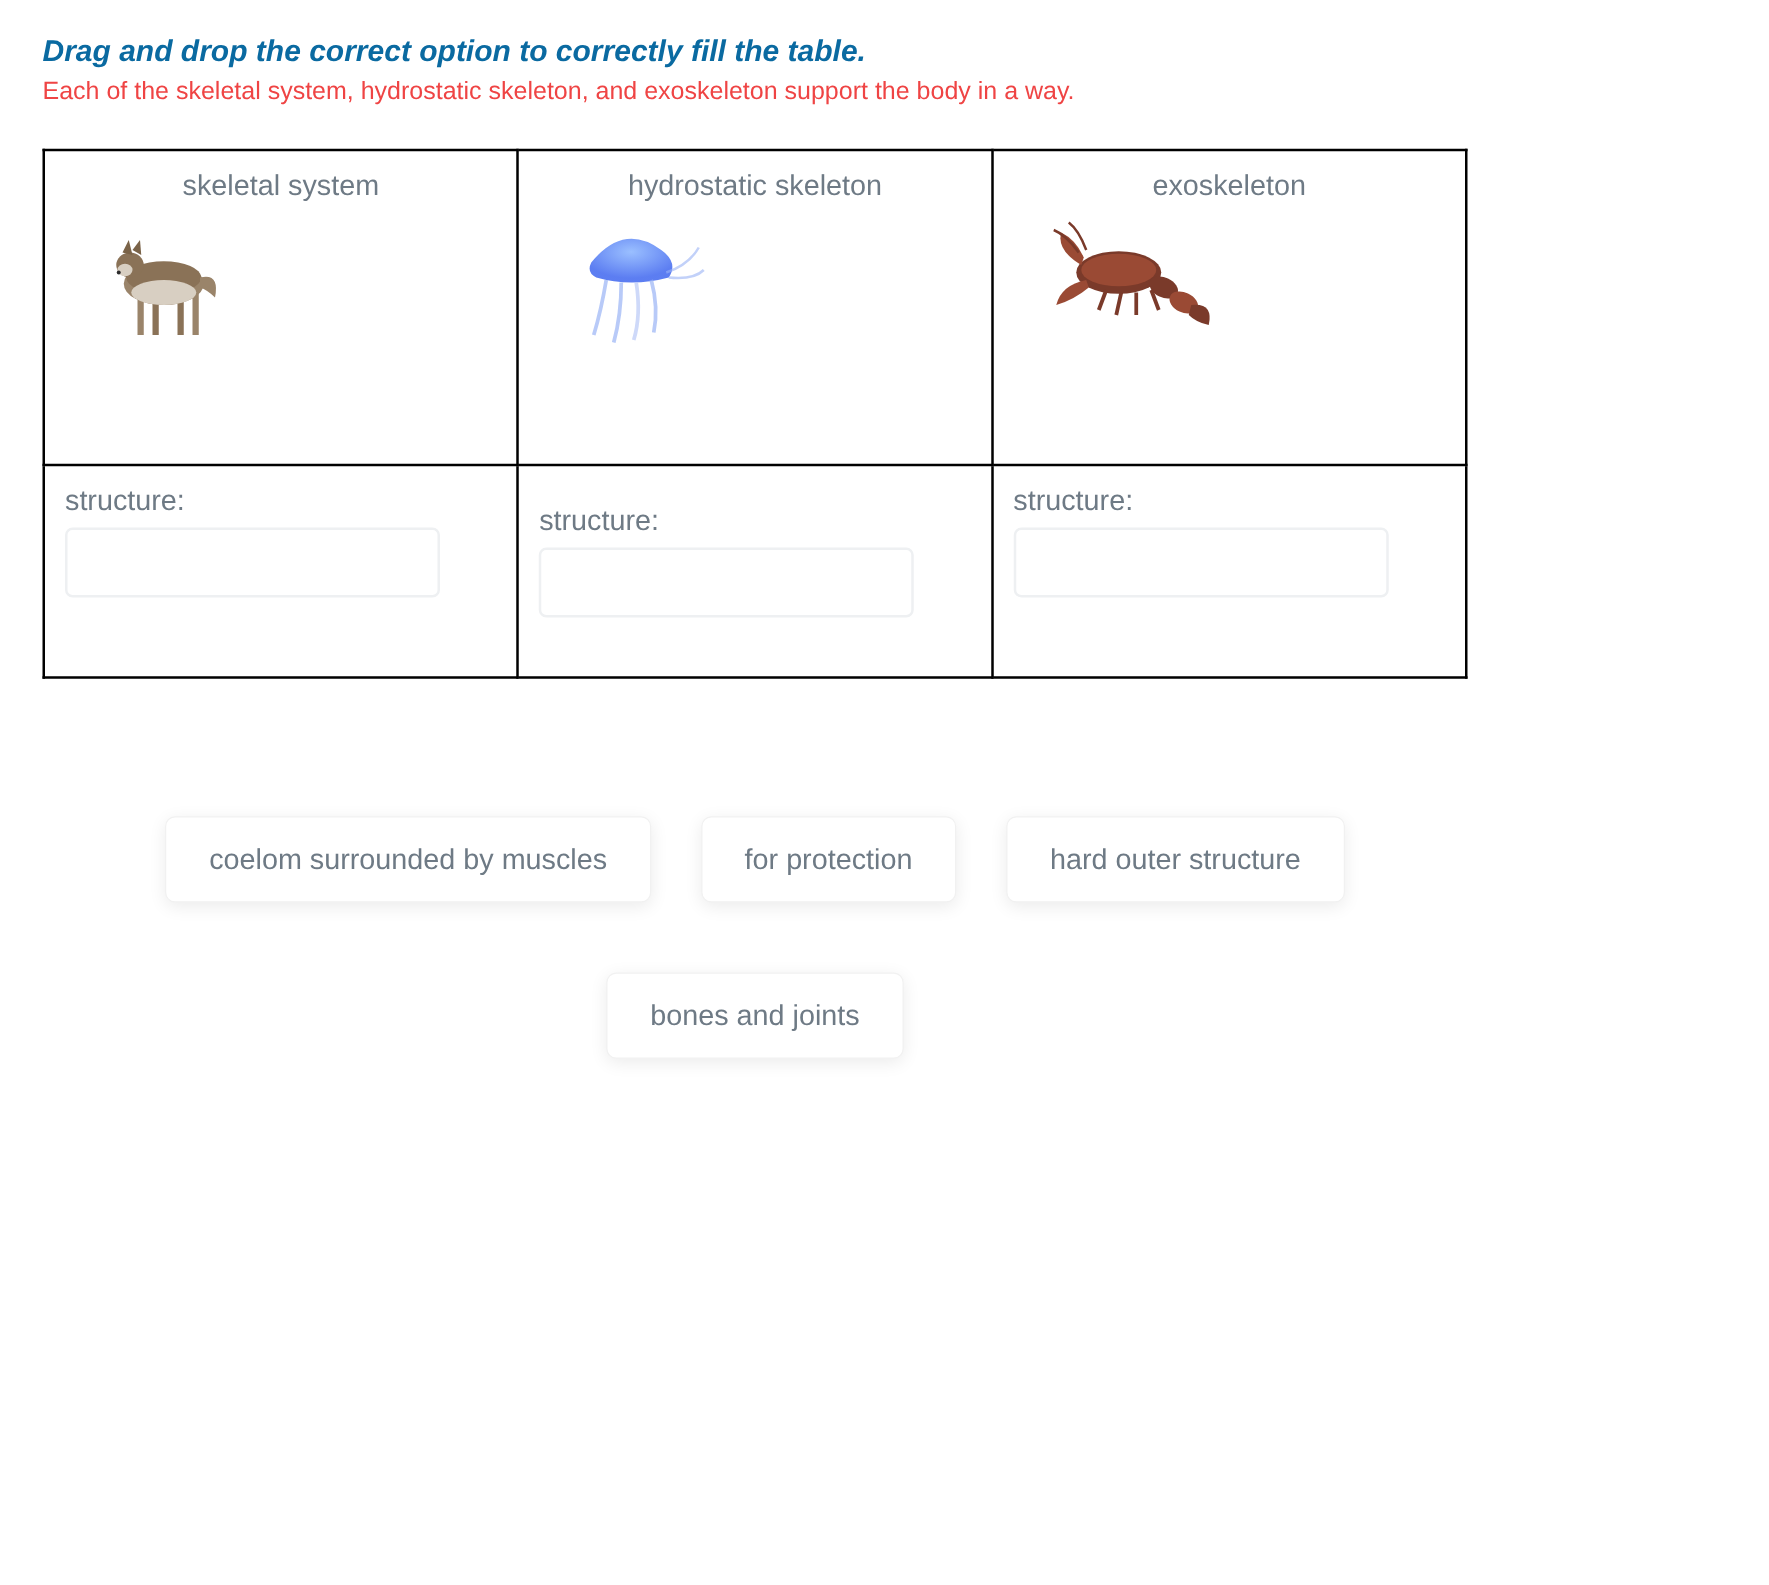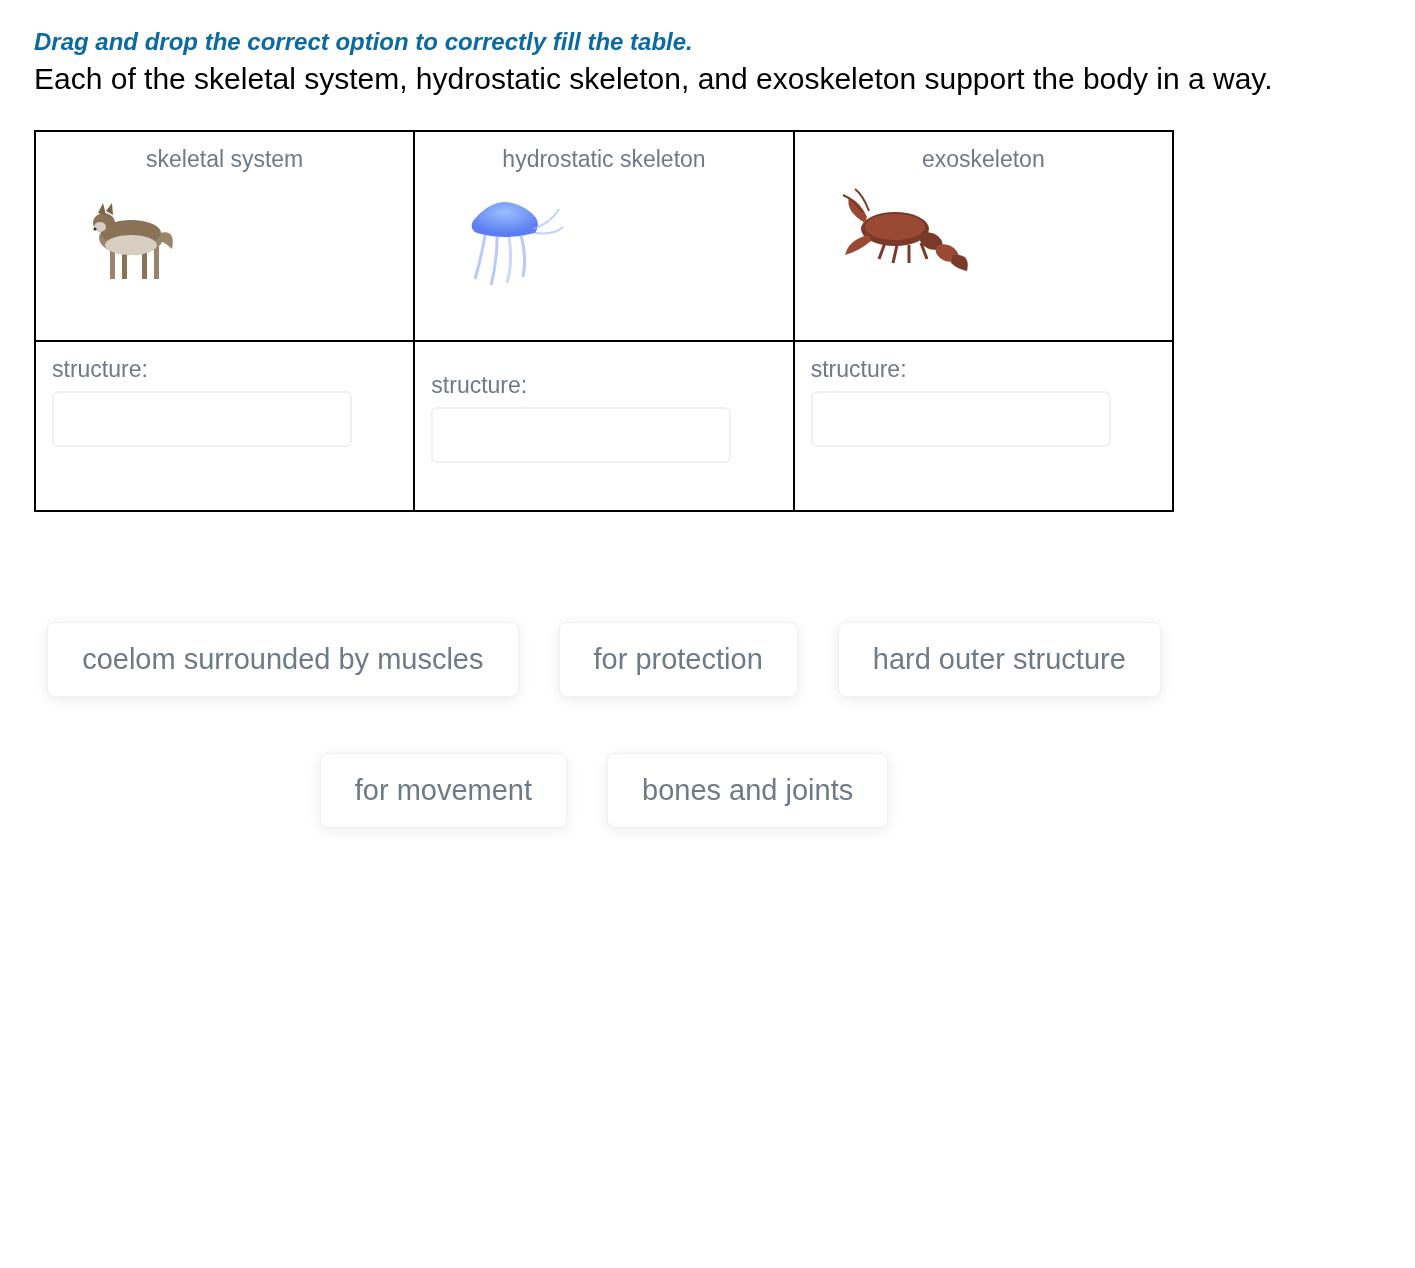--- a/index.html
+++ b/index.html
@@ -12,35 +12,35 @@
     width: 1415px;
   }
   .instruction {
     color: #0a6aa1;
     font-weight: 700;
     font-style: italic;
     font-size: 24px;
     margin-bottom: 6px;
   }
   .subtext {
-    color: #000000;
-    font-size: 30px;
+    color: #ef4444;
+    font-size: 20px;
     margin-bottom: 34px;
   }
   table.main {
     border-collapse: collapse;
     width: 1140px;
   }
   table.main td {
     border: 2px solid #000;
     vertical-align: top;
     padding: 14px 16px 22px 16px;
   }
   td.header-cell {
-    height: 210px;
+    height: 252px;
   }
   .col-title {
     text-align: center;
     font-size: 23px;
     color: #6e7a85;
     margin-bottom: 10px;
   }
   .img-wrap {
     margin-left: 24px;
     margin-top: 6px;
@@ -67,21 +67,21 @@
     flex-wrap: wrap;
     justify-content: center;
     gap: 28px 40px;
   }
   .chip {
     background: #ffffff;
     border: 1px solid #f1f1f1;
     border-radius: 8px;
     box-shadow: 0 3px 14px rgba(0,0,0,0.08);
     padding: 20px 34px;
-    font-size: 29px;
+    font-size: 23px;
     color: #6e7a85;
     cursor: grab;
     user-select: none;
   }
   
   svg { display: block; }
 </style>
 </head>
 <body>
 
@@ -169,15 +169,14 @@
   </tr>
 
 </tbody>
   </table>
 
 <div class="options-area">
   <div class="chip">coelom surrounded by muscles</div>
   <div class="chip">for protection</div>
   <div class="chip">hard outer structure</div>
   <div style="flex-basis:100%;height:0;"></div>
-  <div class="chip">for movement</div>
   <div class="chip">bones and joints</div>
 </div>
 
 </body></html>

